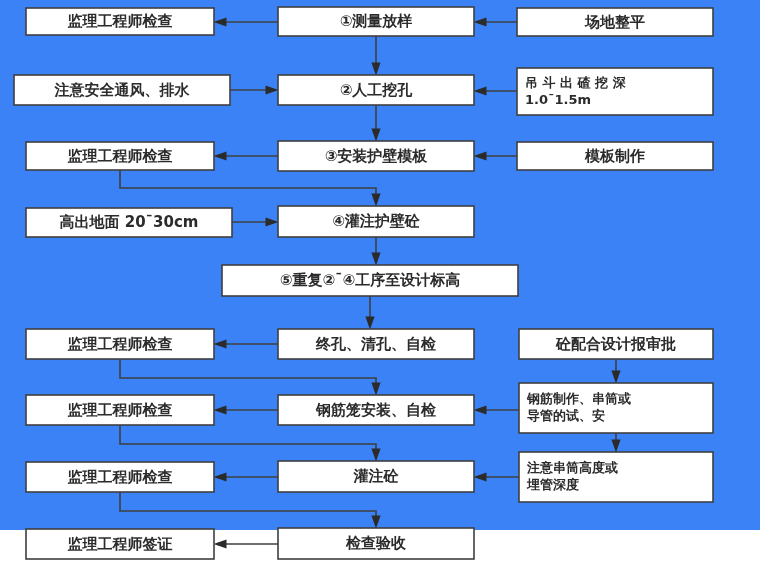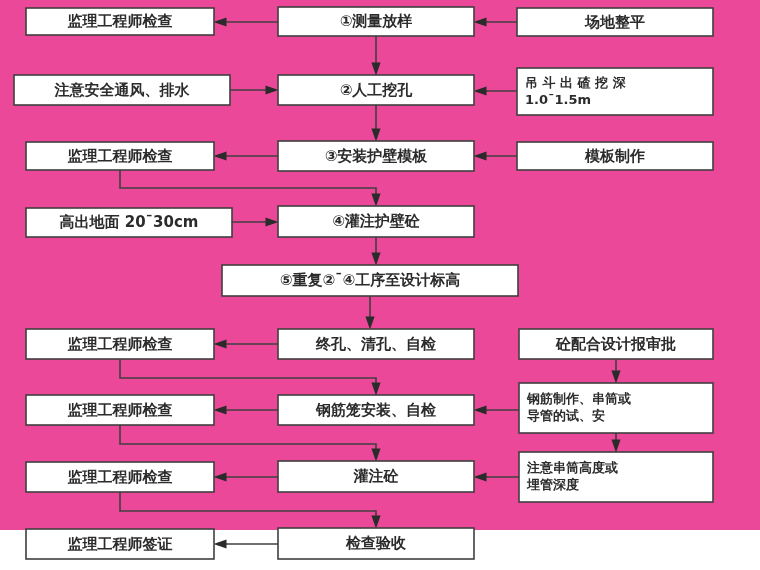--- a/index.html
+++ b/index.html
@@ -10,21 +10,21 @@
   body {
     width: 760px;
     height: 570px;
     overflow: hidden;
     font-family: "DejaVu Sans", "Liberation Sans", sans-serif;
   }
   #chart-root {
     position: relative;
     width: 760px;
     height: 530px;
-    background: #ec4899;
+    background: #3b82f6;
   }
   svg.flow {
     position: absolute;
     left: 0;
     top: 0;
     width: 760px;
     height: 570px;
   }
   .box-rect {
     fill: #ffffff;

